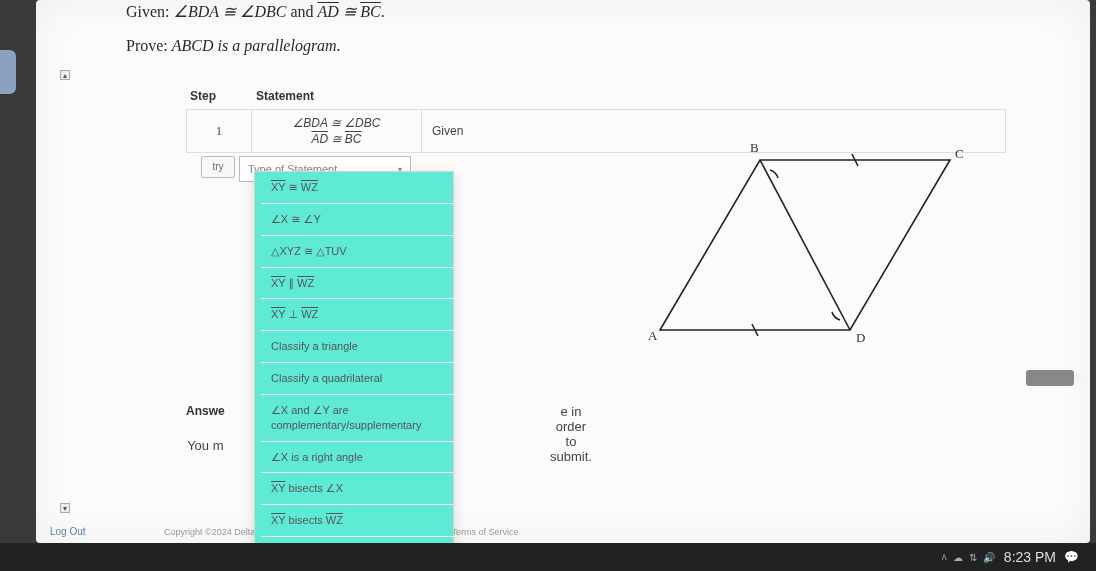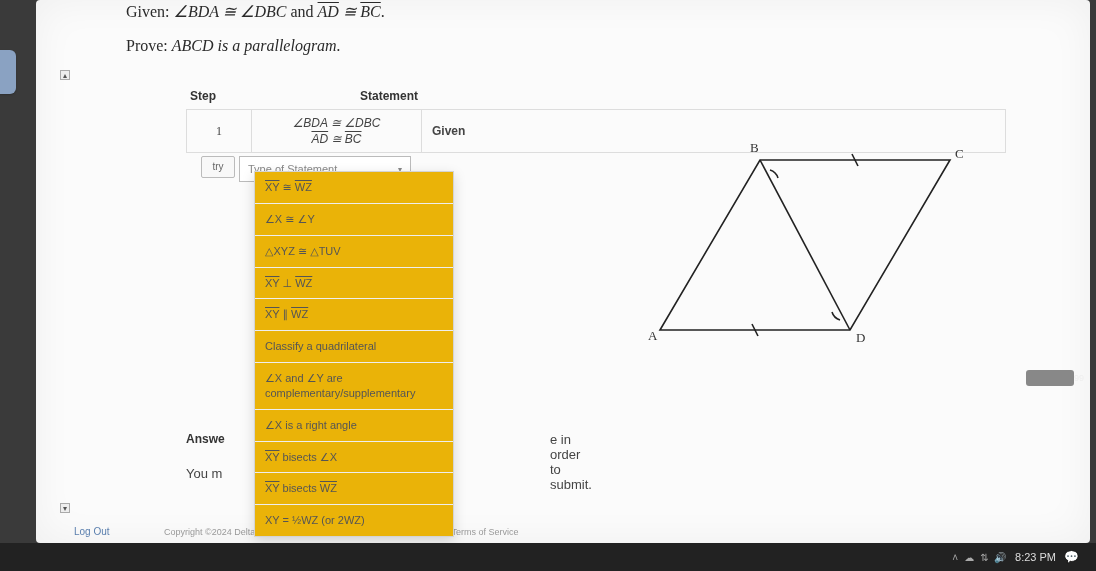--- a/index.html
+++ b/index.html
@@ -26,27 +26,27 @@
     margin-top: 14px;
     margin-left: 60px;
     width: 820px;
     font-family: 'Helvetica Neue', Arial, sans-serif;
     font-size: 12px;
     color: #444;
     position: relative;
   }
   .proof-head { display: flex; font-weight: 700; color:#333; }
   .col-step { width: 66px; padding: 6px 4px; }
-  .col-stmt { width: 170px; text-align: right; padding: 6px 4px; }
+  .col-stmt { width: 170px; text-align: left; padding: 6px 4px; }
   .col-reason { flex: 1; padding: 6px 10px; }
 
   .row-1 { display: flex; align-items: stretch; }
   .row-1 .col-step { border:1px solid #ddd; display:flex; align-items:center; justify-content:center; font-family: Georgia, serif; }
   .row-1 .col-stmt { border:1px solid #ddd; border-left:none; display:flex; flex-direction:column; align-items:center; justify-content:center; gap:2px; font-style: italic; }
-  .row-1 .col-reason { border:1px solid #ddd; border-left:none; display:flex; align-items:center;font-weight:bold; }
+  .row-1 .col-reason { border:1px solid #ddd; border-left:none; display:flex; align-items:center; }
 
   .row-try { display:flex; align-items:flex-end; margin-top: -1px; }
   .try-btn {
     width: 34px; height: 22px; margin: 4px 4px 4px 15px;
     border:1px solid #bbb; border-radius:2px; background:#f8f8f8;
     font: 10px/1 'Helvetica Neue', Arial, sans-serif; color:#666;
     display:flex; align-items:center; justify-content:center;
     cursor:pointer;
   }
   .type-sel {
@@ -55,62 +55,63 @@
     font: 11px 'Helvetica Neue', Arial, sans-serif; color:#888;
     padding: 0 8px; display:flex; align-items:center; justify-content:space-between;
     cursor:pointer;
   }
   .chevron { font-size: 8px; color:#888; }
 
   .dropdown {
     position:absolute;
     left: 68px; top: 88px;
     width: 200px;
-    background:#eab308;
+    background:#5eead4;
     border:1px solid #d4d4d4;
     box-shadow: 0 4px 12px rgba(0,0,0,0.15);
     font: 11px 'Helvetica Neue', Arial, sans-serif;
     color:#555;
     z-index: 5;
+    padding-left: 6px;
   }
   .dropdown .opt {
     padding: 8px 10px; border-top: 1px solid #eee; cursor:pointer;
     line-height: 1.35;
   }
   .dropdown .opt:first-child { border-top:none; }
 
   .diagram { position:absolute; right:110px; top:130px; width:360px; height:230px; }
 
-  .lower { position:absolute; left: 150px; top: 432px; font: 12px 'Helvetica Neue', Arial, sans-serif; color:#333; }
+  .lower { position:absolute; left: 150px; top: 404px; font: 12px 'Helvetica Neue', Arial, sans-serif; color:#333;text-align:center; }
   .sub { color:#444; margin-top: 20px; font-size: 13px; }
   .sub-vis { position:absolute; left: 364px; top: 0; }
 
   .footer-links { position:absolute; bottom: 6px; left: 128px; font: 9px 'Helvetica Neue',Arial,sans-serif; color:#999; }
-  .logout { position:absolute; bottom: 6px; left: 38px; font: 10px 'Helvetica Neue',Arial,sans-serif; color:#5a7fae; cursor:pointer;text-align:right; }
+  .logout { position:absolute; bottom: 6px; left: 14px; font: 10px 'Helvetica Neue',Arial,sans-serif; color:#5a7fae; cursor:pointer;text-align:right; }
 
   
   .left-tab { position:absolute; left:0; top:50px; width:16px; height:44px; background:#8aa2c2; border-radius:0 6px 6px 0; box-shadow:0 1px 2px rgba(0,0,0,.2);}
   .scroll-up, .scroll-dn {
     position:absolute; left:24px; width:10px; height:10px;
     border:1px solid #aaa; background:#eee; font-size:8px; display:flex;align-items:center;justify-content:center; color:#555; cursor:pointer;
   }
   .scroll-up { top: 70px; }
   .scroll-dn { bottom: 30px; }
 
   
   .taskbar {
     position:absolute; left:0; right:0; bottom:0; height:28px;
     background:#222;
     display:flex; justify-content:flex-end; align-items:center;
     padding: 0 8px;
     font: 11px 'Segoe UI', Arial, sans-serif; color:#ddd;
     gap: 8px;
   }
   .tray-icons { display:flex; gap:6px; color:#aaa; font-size:10px; }
-  .clock { font-size: 11px; }
+  .clock { font-size: 14px; }
   .badge-right {
     position:absolute; right:16px; top: 370px;
     width:24px; height:16px;
     background:#888; border-radius:3px;
     font:9px/16px Arial; color:#eee; text-align:center;padding-left:48px;
   }
   .notif { width:24px; font-size:12px; }
 </style>
 </head>
 <body>
@@ -154,22 +155,23 @@
         <div class="type-sel">
           <span>Type of Statement</span>
           <span class="chevron">▾</span>
         </div>
       </div>
 
       <div class="dropdown">
         <div class="opt"><span class="ov">XY</span> ≅ <span class="ov">WZ</span></div>
         <div class="opt">∠X ≅ ∠Y</div>
         <div class="opt">△XYZ ≅ △TUV</div>
+        <div class="opt"><span class="ov">XY</span> ∥ <span class="ov">WZ</span></div>
         <div class="opt"><span class="ov">XY</span> ⊥ <span class="ov">WZ</span></div>
-        <div class="opt"><span class="ov">XY</span> ∥ <span class="ov">WZ</span></div>
+        <div class="opt">Classify a triangle</div>
         <div class="opt">Classify a quadrilateral</div>
         <div class="opt">∠X and ∠Y are complementary/supplementary</div>
         <div class="opt">∠X is a right angle</div>
         <div class="opt"><span class="ov">XY</span> bisects ∠X</div>
         <div class="opt"><span class="ov">XY</span> bisects <span class="ov">WZ</span></div>
         <div class="opt">XY = ½WZ (or 2WZ)</div>
 
       </div>
     </div>
   </div>

